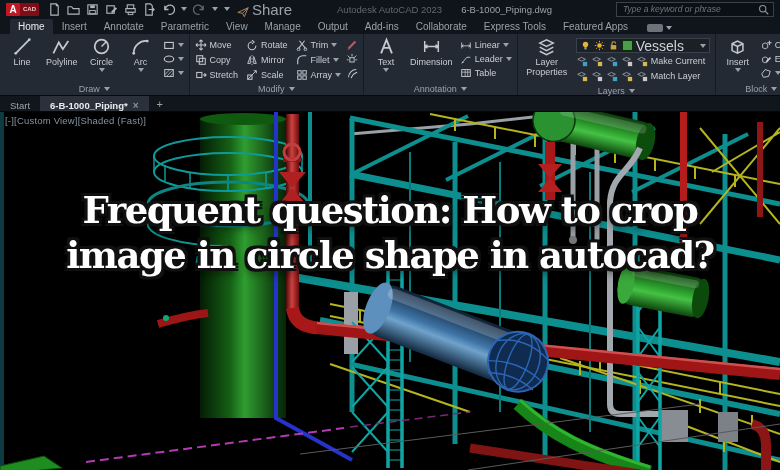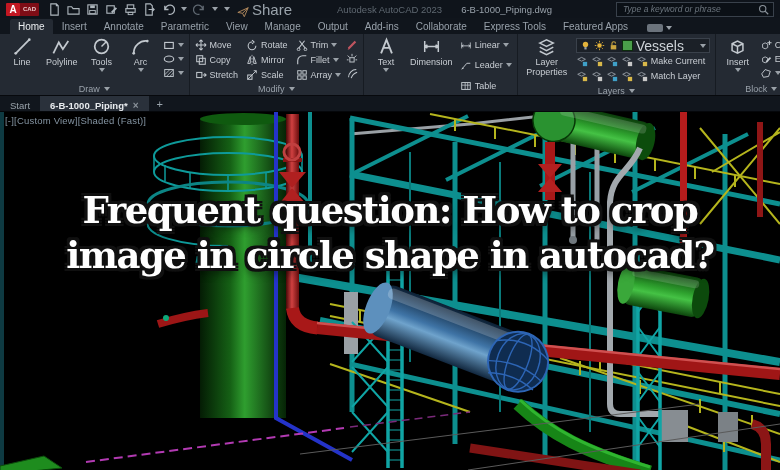--- a/index.html
+++ b/index.html
@@ -372,21 +372,21 @@
               </svg>
             </span>
           <span>Polyline</span>
         </span>
         <span class="bigbtn">
           <span class="ic">
               <svg viewBox="0 0 14 14">
                 <use href="#s-circle"></use>
               </svg>
             </span>
-          <span>Tools</span>
+          <span>Circle</span>
           <span class="caret"></span>
         </span>
         <span class="bigbtn">
           <span class="ic">
               <svg viewBox="0 0 14 14">
                 <use href="#s-arc"></use>
               </svg>
             </span>
           <span>Arc</span>
           <span class="caret"></span>
@@ -574,20 +574,24 @@
           <span class="sbtn">
               <span class="ic">
                 <svg viewBox="0 0 14 14">
                   <use href="#s-table"></use>
                 </svg>
               </span>
               <span>Table</span>
             </span>
         </span>
       </div>
+      <div class="panel-label">
+          <span>Annotation</span>
+          <span class="caret"></span>
+        </div>
     </div>
 
     <div class="panel">
       <div class="panel-body">
         <span class="bigbtn" style="min-width:44px;">
           <span class="ic">
               <svg viewBox="0 0 14 14">
                 <use href="#s-layers"></use>
               </svg>
             </span>

